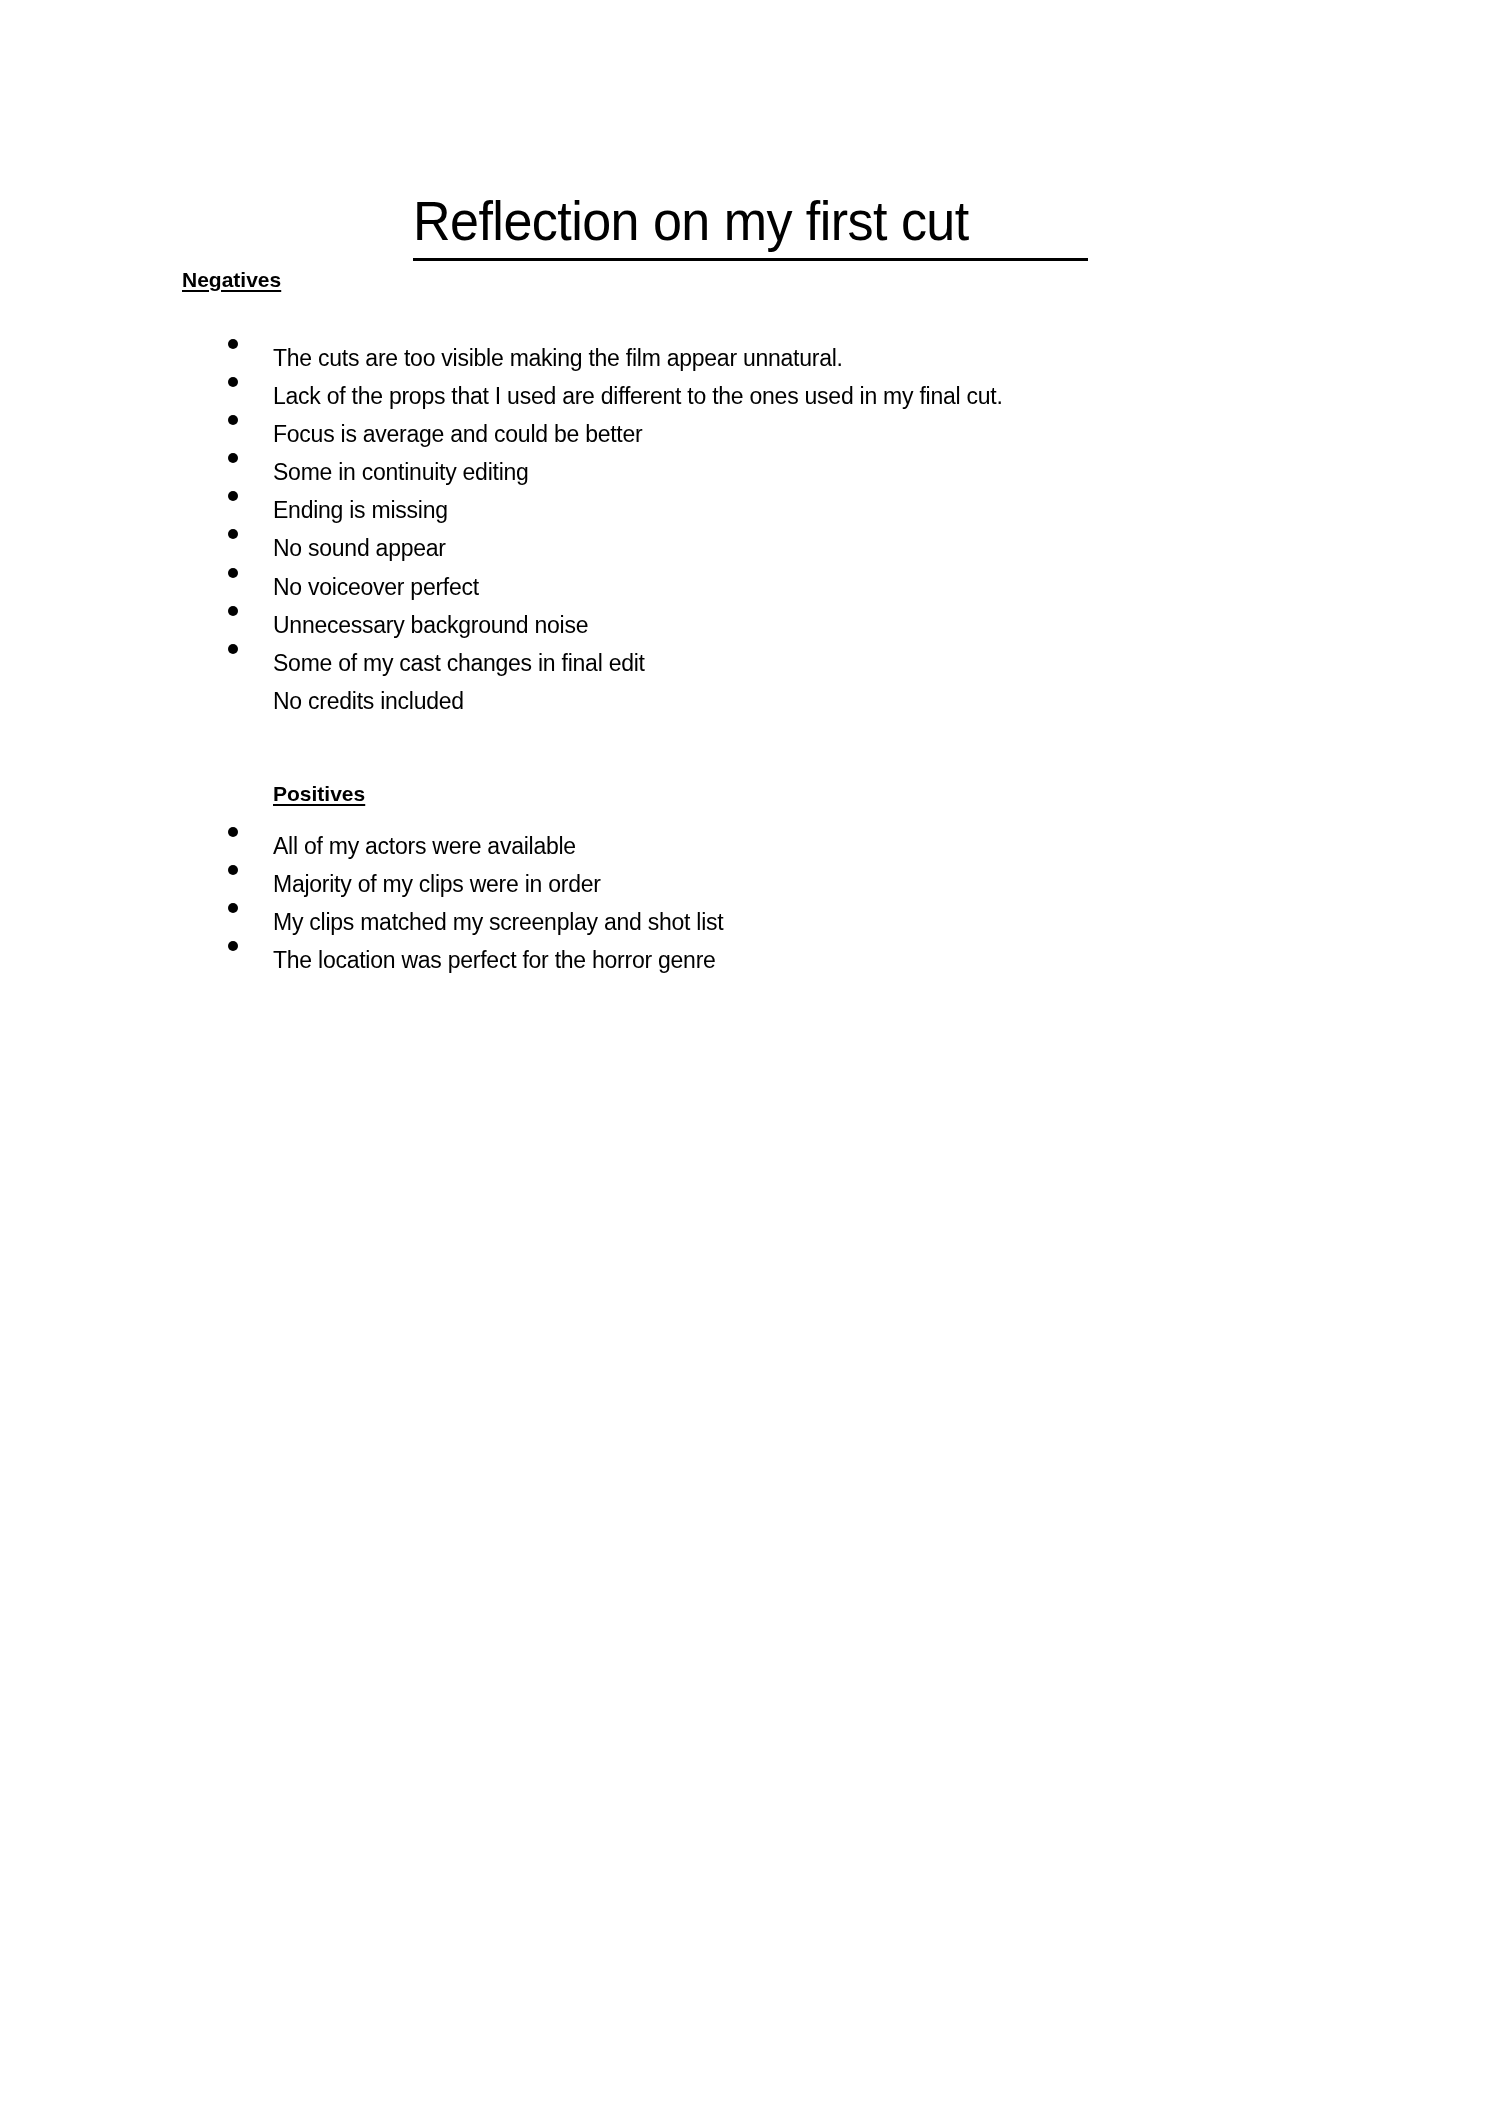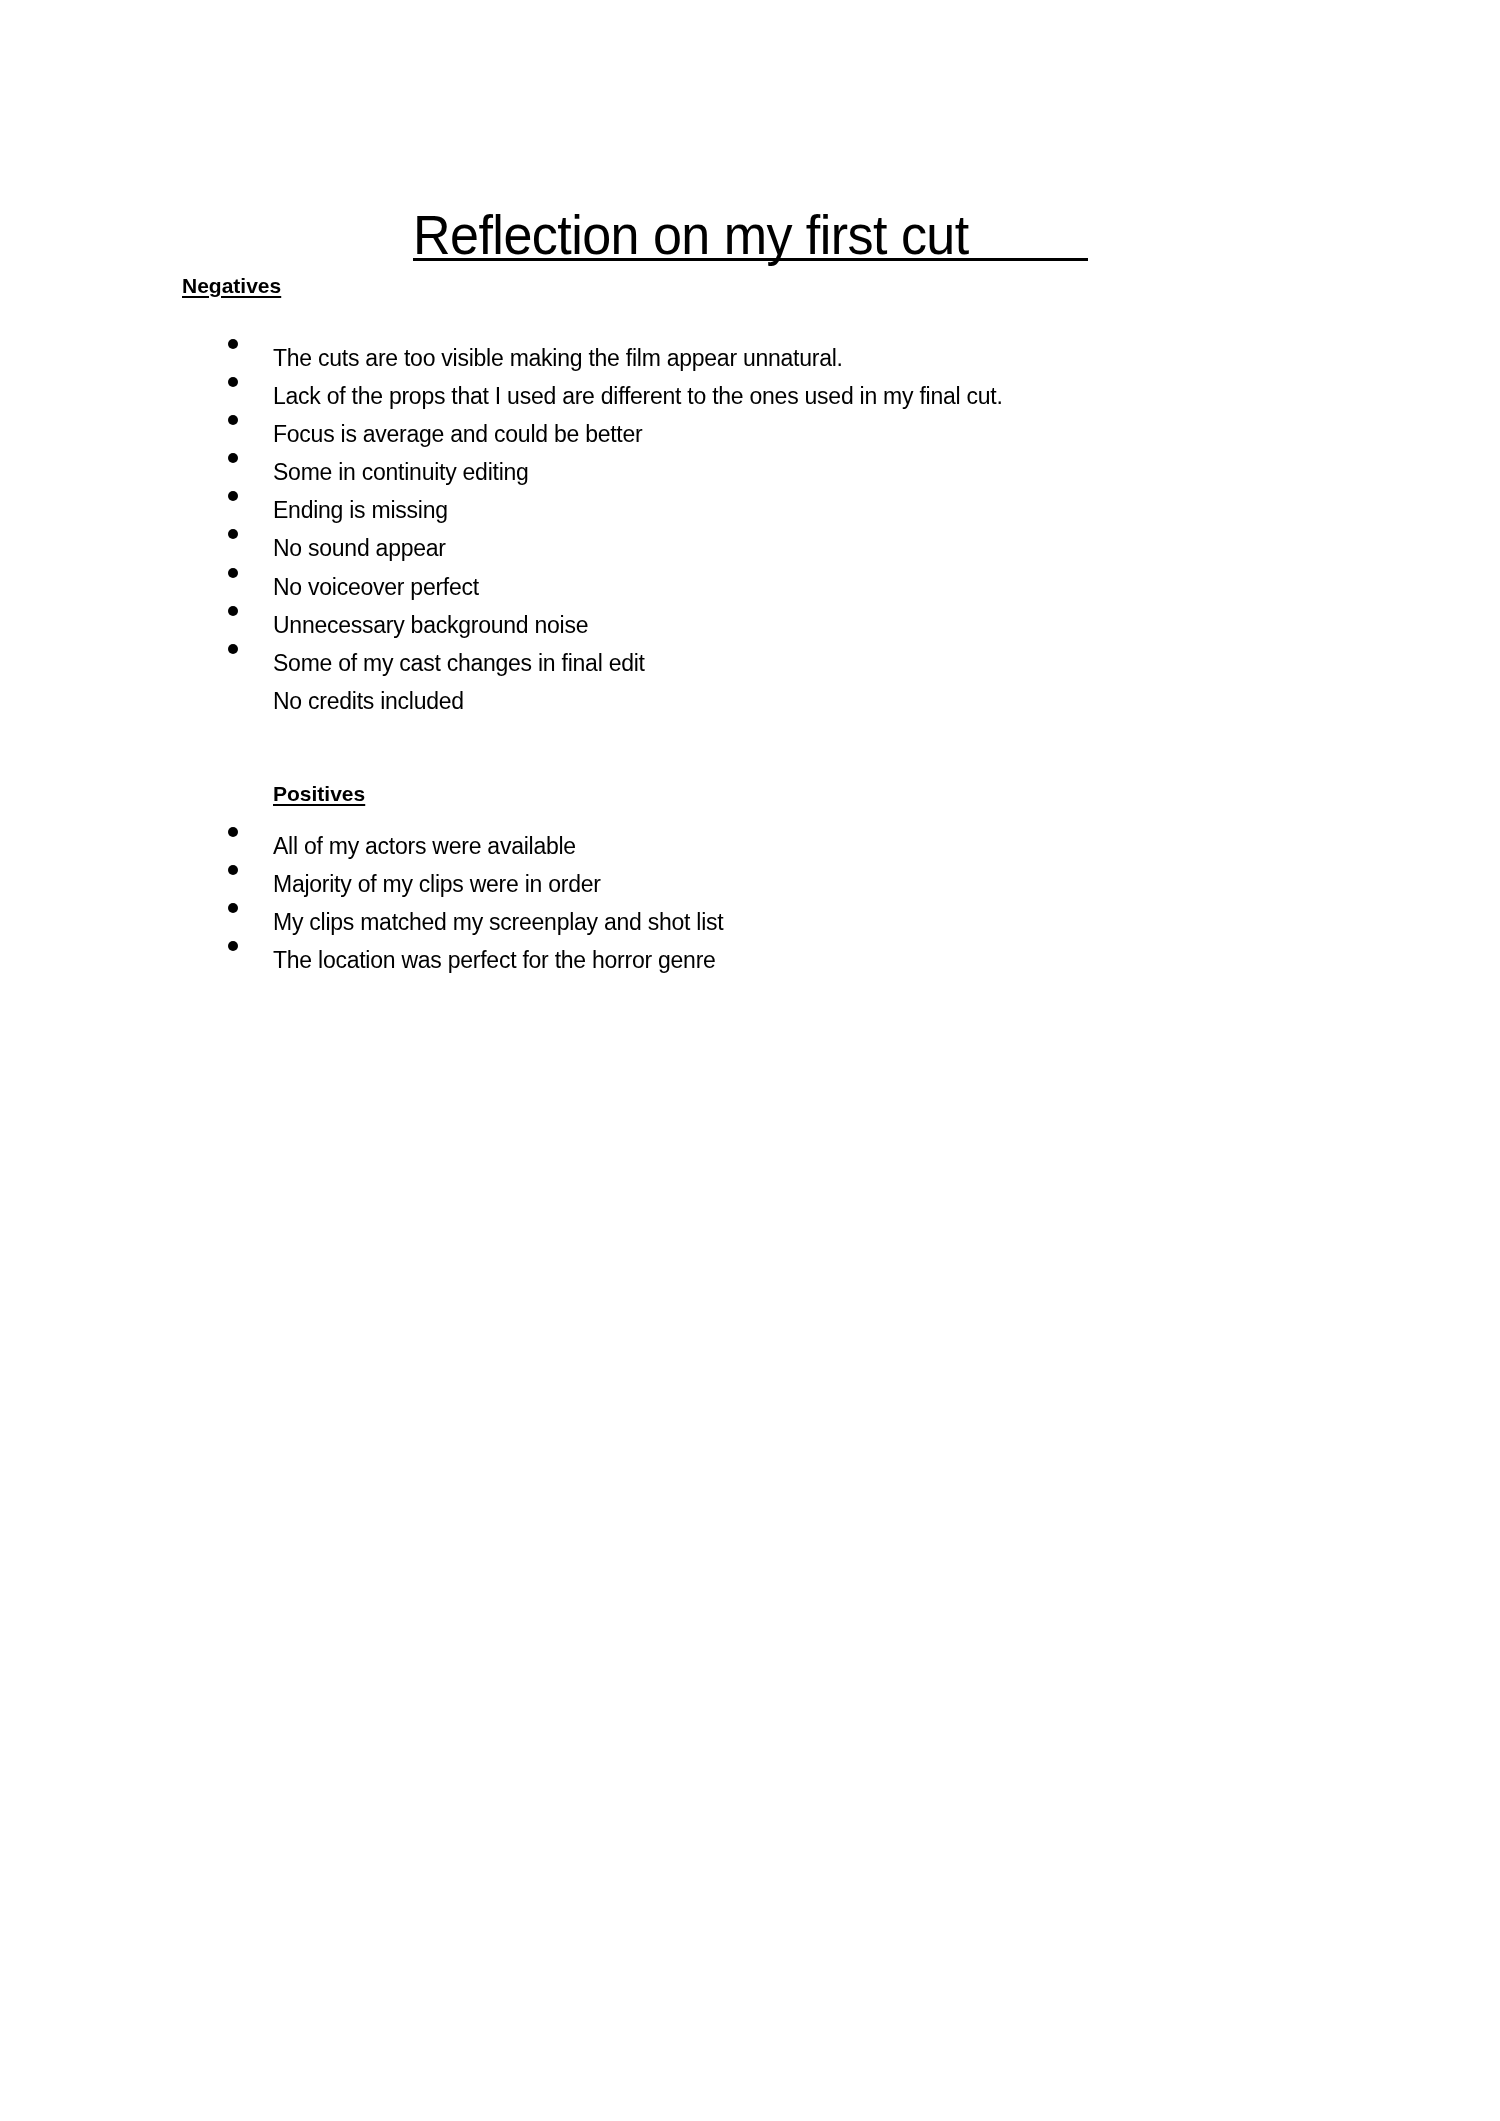--- a/index.html
+++ b/index.html
@@ -18,21 +18,21 @@
     .page {
       position: absolute;
       left: 0; top: 0;
       width: 1500px;
       height: 2121px;
       background: #ffffff;
     }
     .title {
       position: absolute;
       left: 413px;
-      top: 202px;
+      top: 188px;
       width: 676px;
       margin: 0;
       font-weight: normal;
       font-size: 56px;
       line-height: 66px;
       letter-spacing: -0.6px;
       white-space: nowrap;
       text-align: left;
     }
     .title-text {
@@ -52,21 +52,21 @@
       position: absolute;
       margin: 0;
       font-weight: bold;
       font-size: 21px;
       line-height: 24px;
       text-decoration: underline;
       text-decoration-thickness: 2px;
       text-underline-offset: 3px;
       white-space: nowrap;
     }
-    .heading-negatives { left: 182px; top: 274px; }
+    .heading-negatives { left: 182px; top: 268px; }
     .heading-positives { left: 273px; top: 782px; }
 
     .list {
       position: absolute;
       left: 0;
       margin: 0;
       padding: 0;
       list-style: none;
     }
     .list-negatives { top: 325px; }

